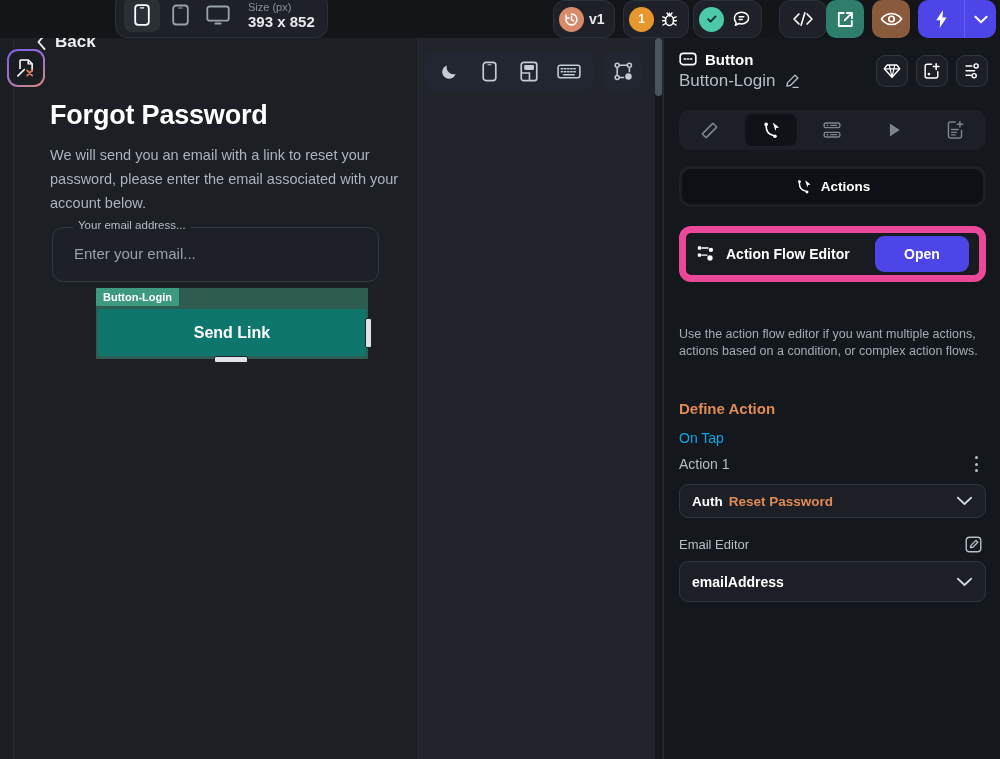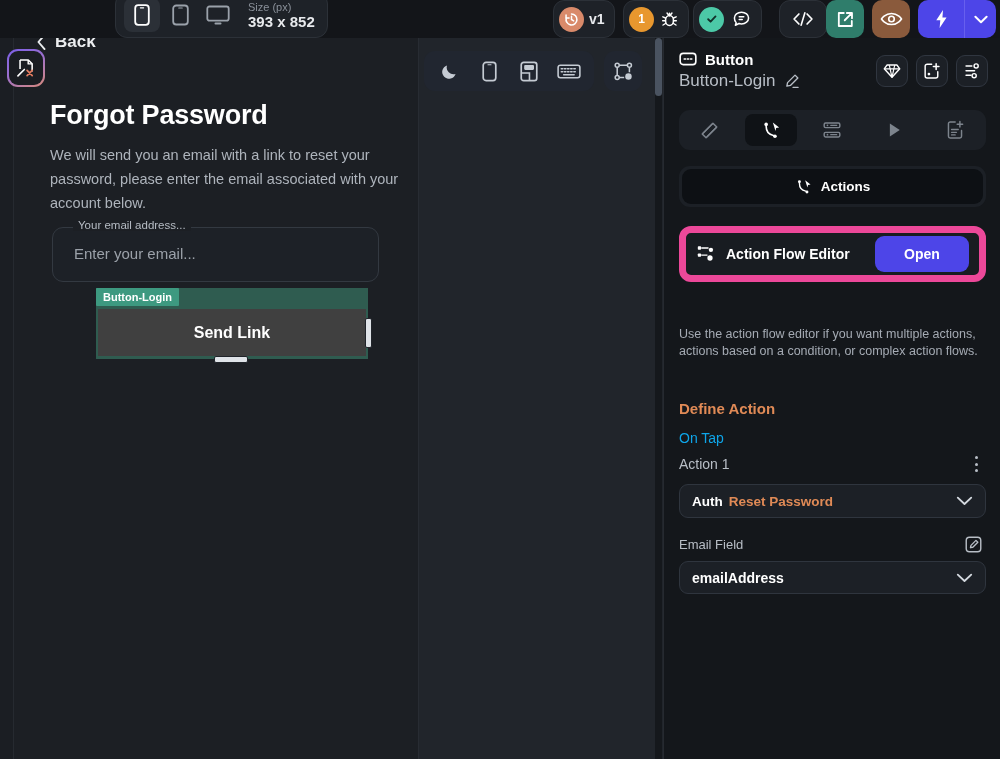--- a/index.html
+++ b/index.html
@@ -104,21 +104,21 @@
   
   #sel-wrap { position: absolute; left: 82px; top: 250px; width: 272px; height: 71px; }
   #sel-bg { position:absolute; left:0; top:0; width:272px; height:71px; background:#2f5c50; }
   #sel-tag {
     position: absolute; left: 0; top: 0; height: 18px; padding: 0 7px;
     background: #3d9980; display: flex; align-items: center;
     font-size: 11px; font-weight: bold; color: #ffffff; border-radius: 1px;
   }
   #send-link-btn {
     position: absolute; left: 2px; top: 21px; width: 268px; height: 47px;
-    background: #404040; display: flex; align-items: center; justify-content: center;
+    background: #0f766e; display: flex; align-items: center; justify-content: center;
     font-size: 16px; font-weight: bold; color: #ffffff;
   }
   .handle-v {
     position: absolute; right: -4px; top: 30px; width: 7px; height: 30px;
     background: #dfe3e8; border: 1px solid #20242a; border-radius: 2px;
   }
   .handle-h {
     position: absolute; left: 118px; bottom: -4px; width: 34px; height: 7px;
     background: #dfe3e8; border: 1px solid #20242a; border-radius: 2px;
   }
@@ -234,21 +234,21 @@
     display: flex; align-items: center; padding: 0 12px;
   }
   #auth-box { top: 446px; }
   #auth-label { font-size: 13.5px; font-weight: bold; color: #ffffff; }
   #auth-value { font-size: 13.5px; font-weight: bold; color: #e08a56; margin-left: 6px; }
 
   #email-field-label {
     position: absolute; left: 15px; top: 499px; font-size: 13px; color: #b8bec6;
   }
   #email-field-edit { position: absolute; right: 18px; top: 498px; }
-  #emailaddr-box { top: 523px; height: 33px; }
+  #emailaddr-box { top: 523px; height: 41px; }
   #emailaddr-value { font-size: 14px; font-weight: bold; color: #ffffff; }
   .chev { margin-left: auto; }
 </style>
 </head>
 <body>
 
 <div id="topbar">
 
   <div id="device-size-group" class="pill-group">
     <div class="dev-btn active">
@@ -542,21 +542,21 @@
   </div>
 
   <div id="auth-box" class="sel-box">
     <span id="auth-label">Auth</span>
     <span id="auth-value">Reset Password</span>
     <svg class="chev" width="17" height="10" viewBox="0 0 18 11" fill="none">
       <path d="M1.6 1.8L9 8.8l7.4-7" stroke="#d4d9df" stroke-width="2" stroke-linecap="round" stroke-linejoin="round"></path>
     </svg>
   </div>
 
-  <div id="email-field-label">Email Field</div>
+  <div id="email-field-label">Email Editor</div>
   <div id="email-field-edit">
     <svg width="17" height="17" viewBox="0 0 18 18" fill="none">
       <rect x="1.3" y="1.3" width="15.4" height="15.4" rx="3.4" stroke="#b8bec6" stroke-width="1.5"></rect>
       <path d="M11.6 4.6l2 2-5.3 5.3-2.5.5.5-2.5z" stroke="#b8bec6" stroke-width="1.4" stroke-linejoin="round"></path>
     </svg>
   </div>
 
   <div id="emailaddr-box" class="sel-box">
     <span id="emailaddr-value">emailAddress</span>
     <svg class="chev" width="17" height="10" viewBox="0 0 18 11" fill="none">

